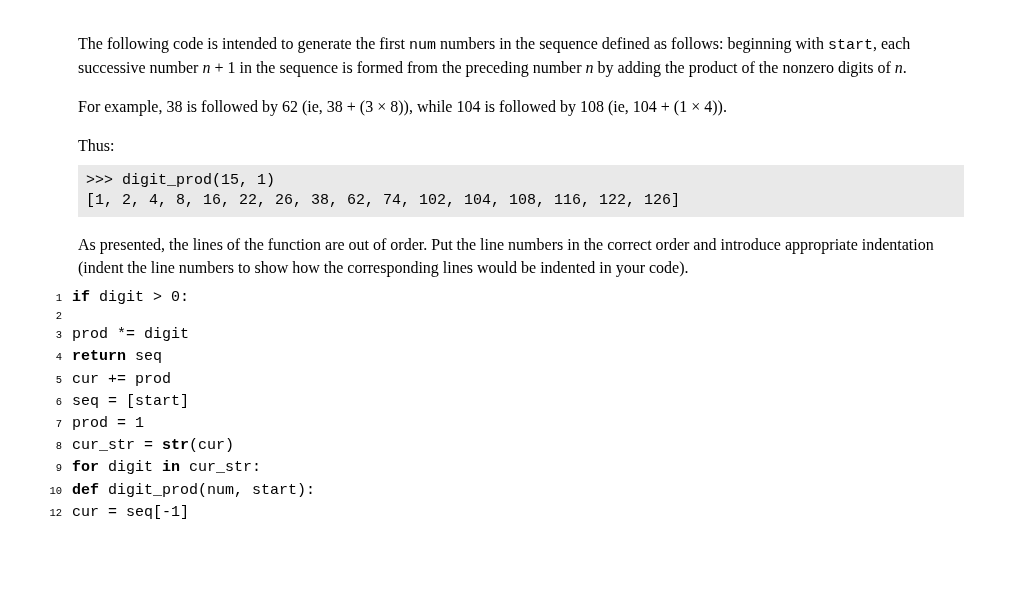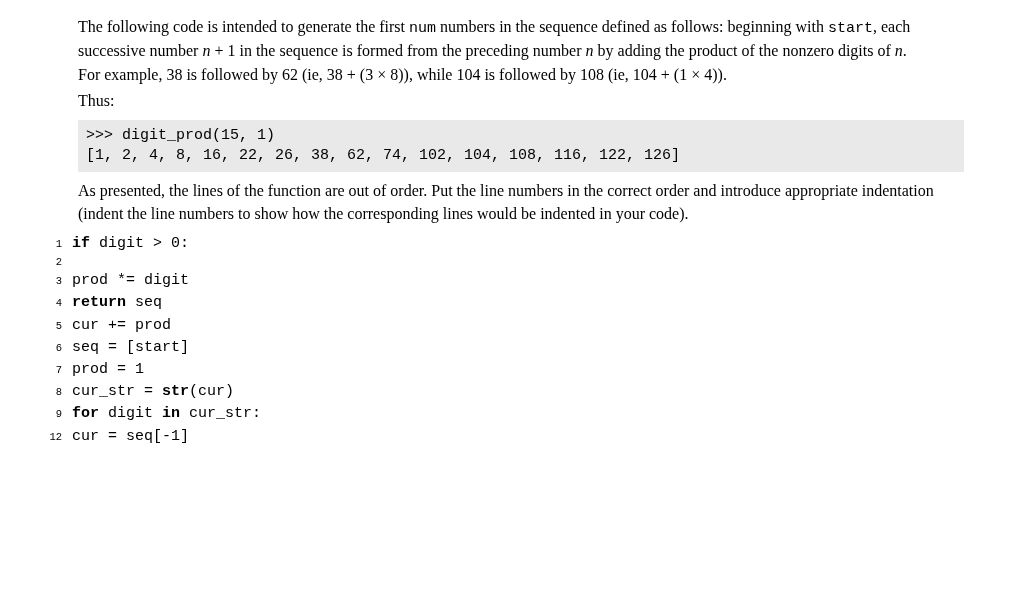--- a/index.html
+++ b/index.html
@@ -15,20 +15,21 @@
       padding: 16px 60px 28px 60px;
       width: 1024px;
       line-height: 1.38;
     }
     .passage {
       margin-left: 18px;
       margin-right: 6px;
     }
     .passage p {
       margin-bottom: 2px;
+      margin-top: 17px;
     }
     .tt {
       font-family: "Courier New", Courier, monospace;
       font-size: 15px;
     }
     .math-var {
       font-style: italic;
       font-family: "Times New Roman", Times, serif;
     }
     .console {
@@ -117,16 +118,20 @@
     </div>
     <div class="code-line">
       <span class="lineno">8</span>
       <span class="code-content">cur_str = <span class="kw">str</span>(cur)</span>
     </div>
     <div class="code-line">
       <span class="lineno">9</span>
       <span class="code-content"><span class="kw">for</span> digit <span class="kw">in</span> cur_str:</span>
     </div>
     <div class="code-line">
+      <span class="lineno">10</span>
+      <span class="code-content"><span class="kw">def</span> digit_prod(num, start):</span>
+    </div>
+    <div class="code-line">
       <span class="lineno">12</span>
       <span class="code-content">cur = seq[-1]</span>
     </div>
   </div>
 
 </body></html>

